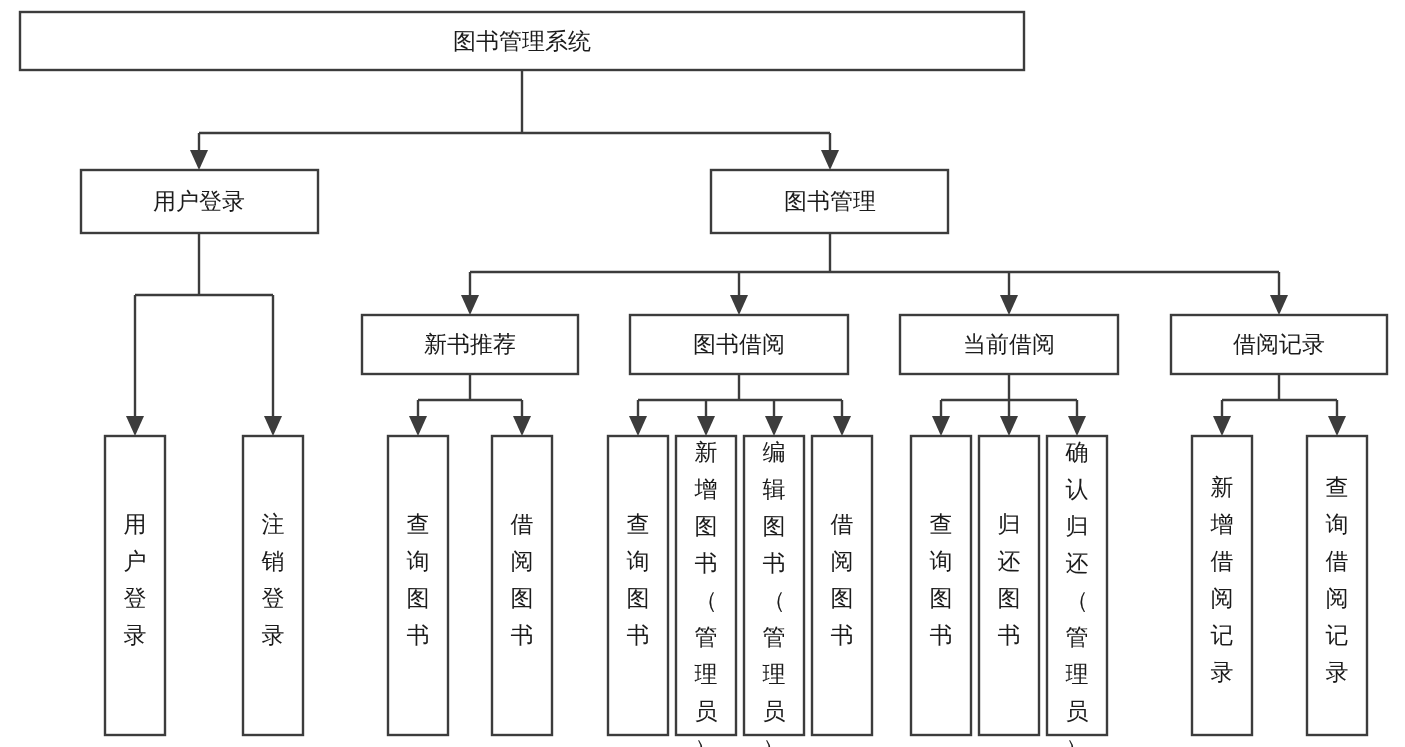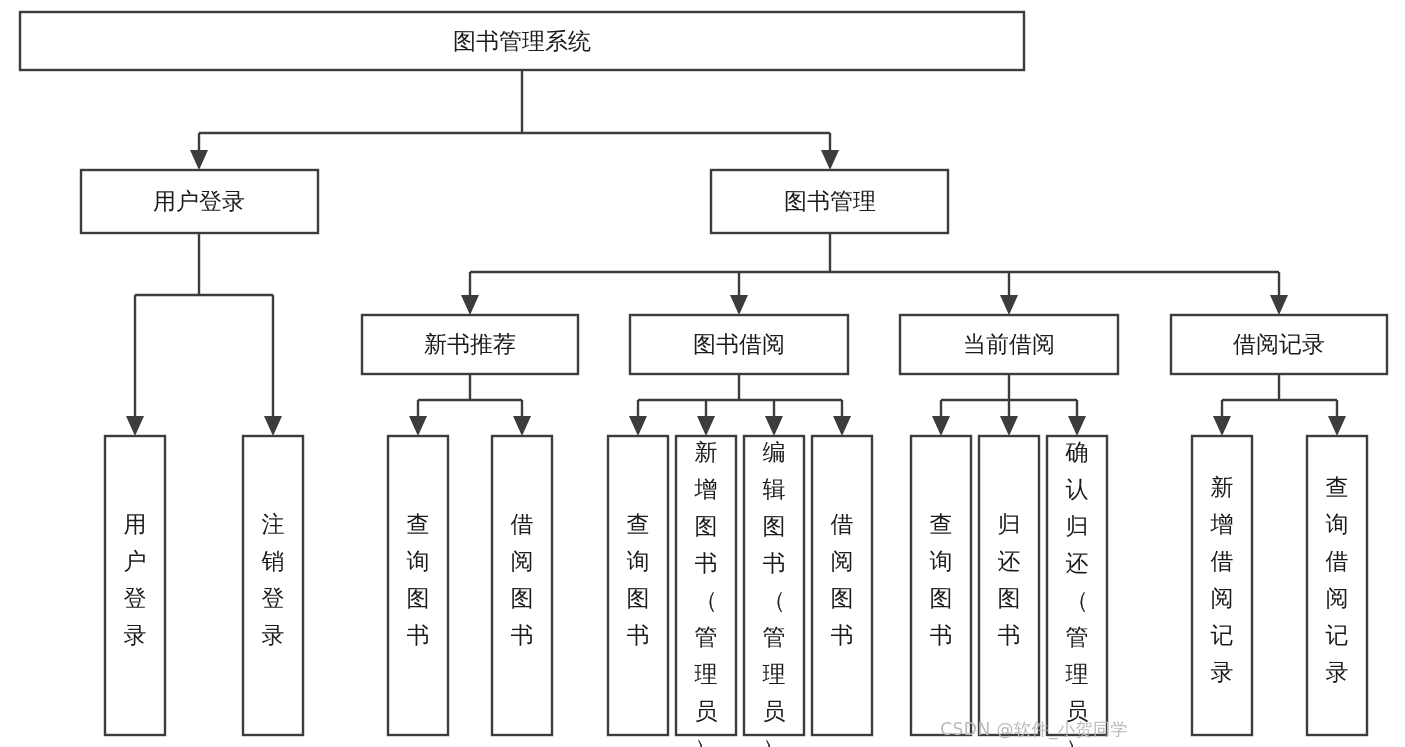--- a/index.html
+++ b/index.html
@@ -255,15 +255,14 @@
       <text class="node-label-v" x="1222" y="587"><tspan x="1222" y="494.5" text-anchor="middle">新</tspan><tspan x="1222" y="531.5" text-anchor="middle">增</tspan><tspan x="1222" y="568.5" text-anchor="middle">借</tspan><tspan x="1222" y="605.5" text-anchor="middle">阅</tspan><tspan x="1222" y="642.5" text-anchor="middle">记</tspan><tspan x="1222" y="679.5" text-anchor="middle">录</tspan></text>
     </g>
 
     <g>
       <rect class="node-box" x="1307" y="436" width="60" height="299"></rect>
       <text class="node-label-v" x="1337" y="587"><tspan x="1337" y="494.5" text-anchor="middle">查</tspan><tspan x="1337" y="531.5" text-anchor="middle">询</tspan><tspan x="1337" y="568.5" text-anchor="middle">借</tspan><tspan x="1337" y="605.5" text-anchor="middle">阅</tspan><tspan x="1337" y="642.5" text-anchor="middle">记</tspan><tspan x="1337" y="679.5" text-anchor="middle">录</tspan></text>
     </g>
 
   </svg>
 
-  <div class="watermark-text">CSDN @软件_小贺同学</div>
 
 </div>
 
 </body></html>

